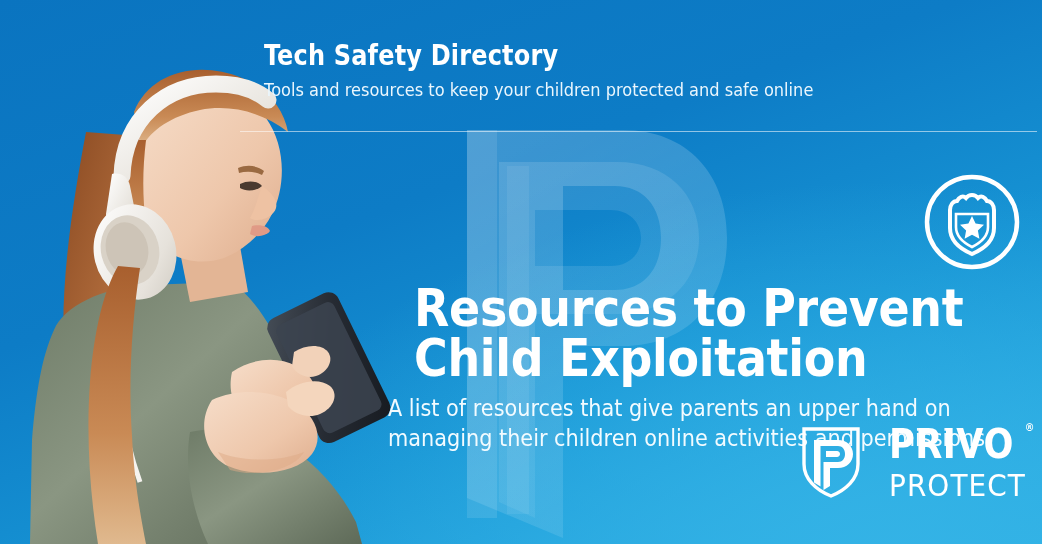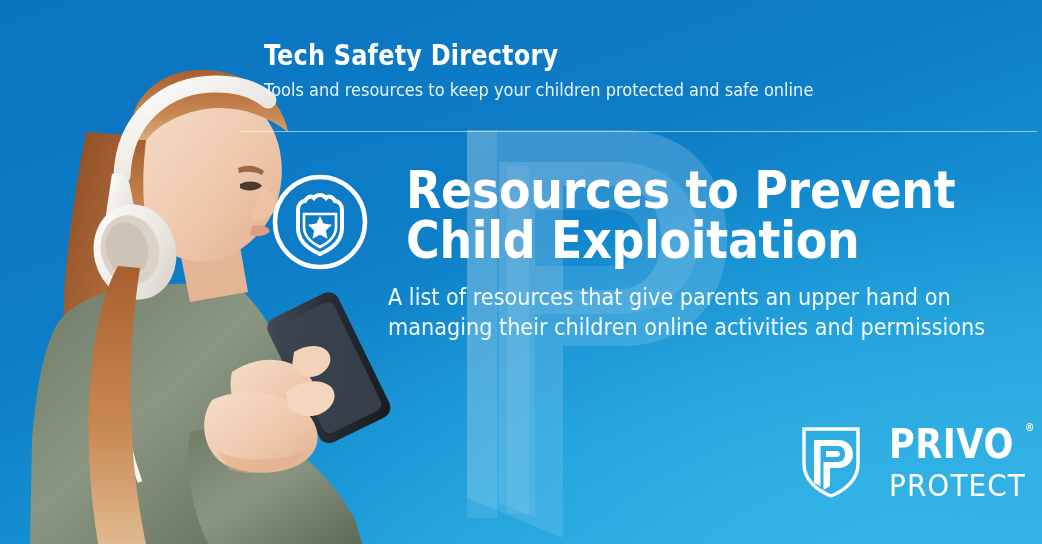--- a/index.html
+++ b/index.html
@@ -92,22 +92,23 @@
 
   
   .main {
     position: absolute;
     left: 264px;
     top: 162px;
     width: 760px;
   }
   .main-head {
     display: flex;
-    align-items: flex-start;
-    gap: 16px;
+    align-items: flex-end;
+    gap: 6px;
+    flex-direction: column;
   }
   .badge-icon {
     flex: 0 0 auto;
     width: 104px;
     height: 104px;
     margin-top: 8px;
     margin-left: 4px;
   }
   .main-title {
     color: #ffffff;

